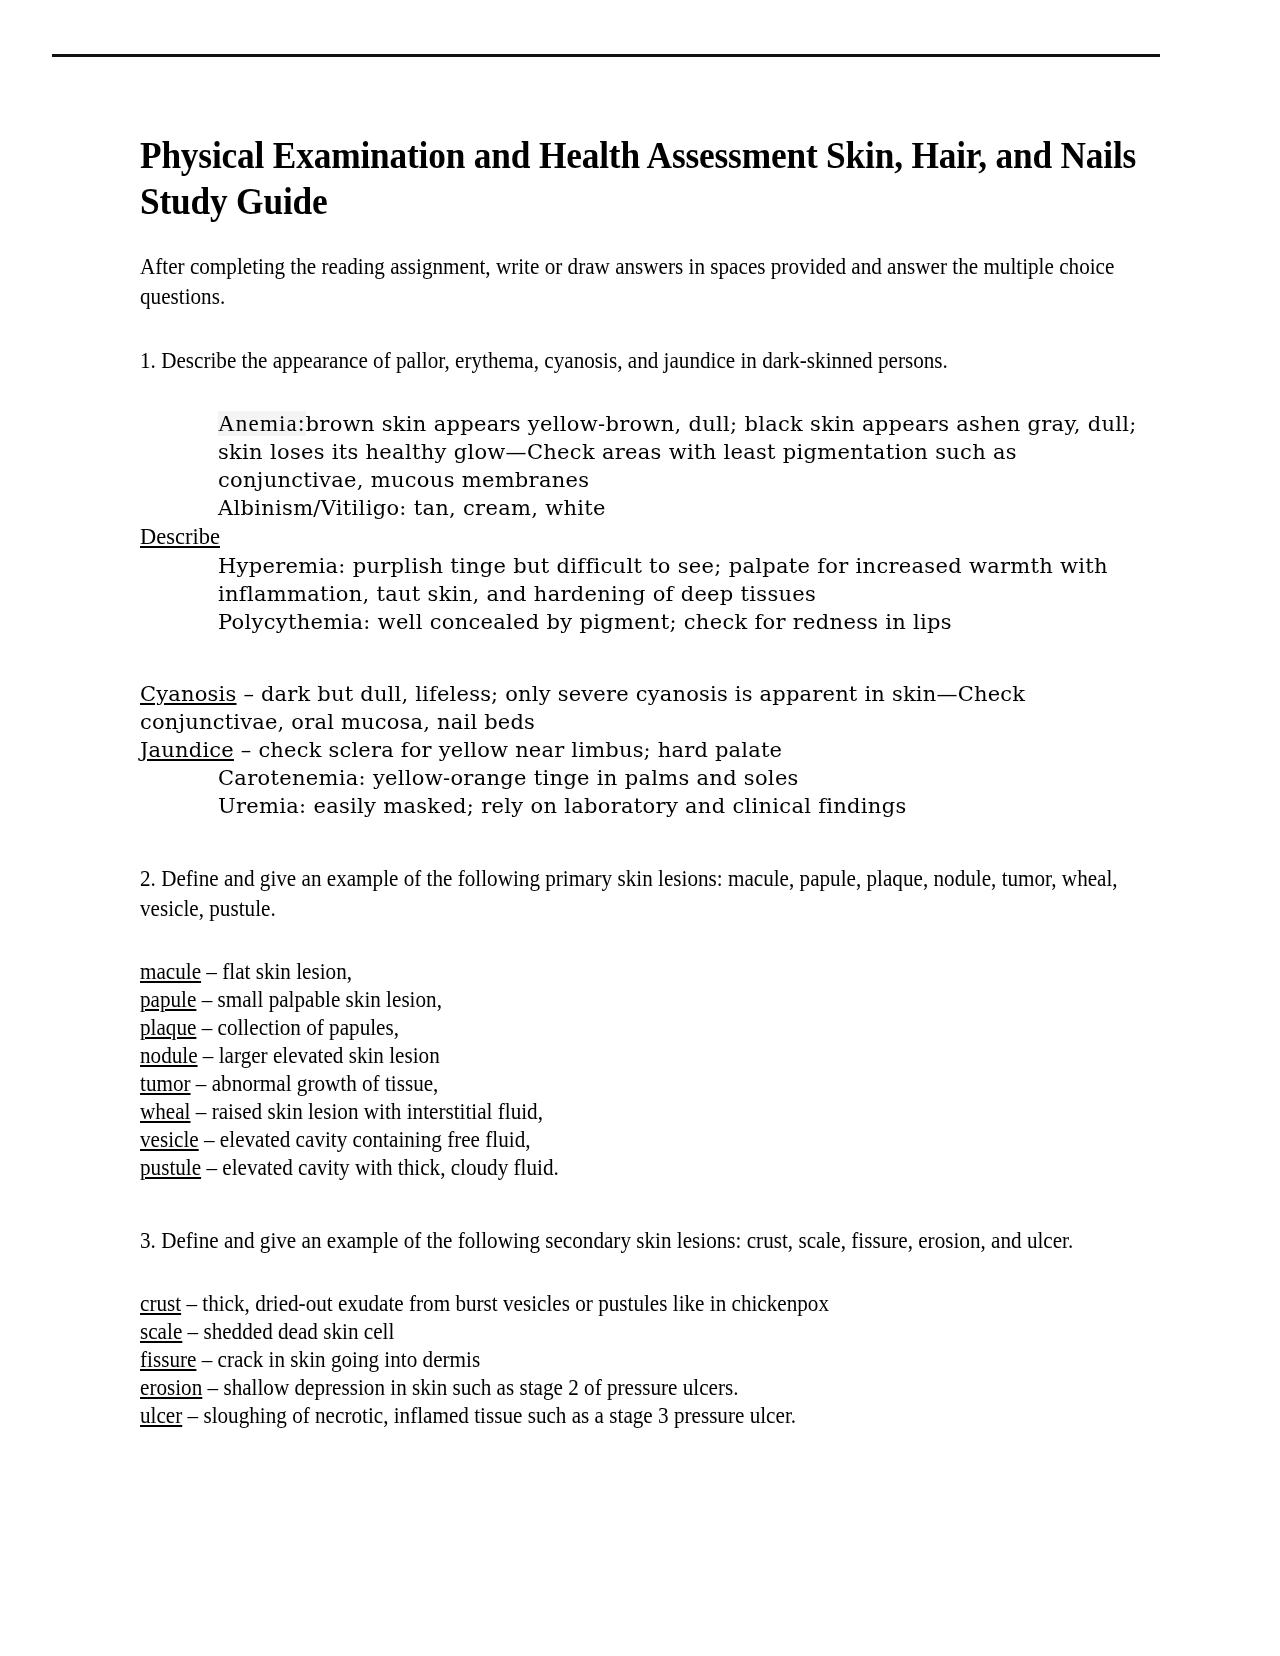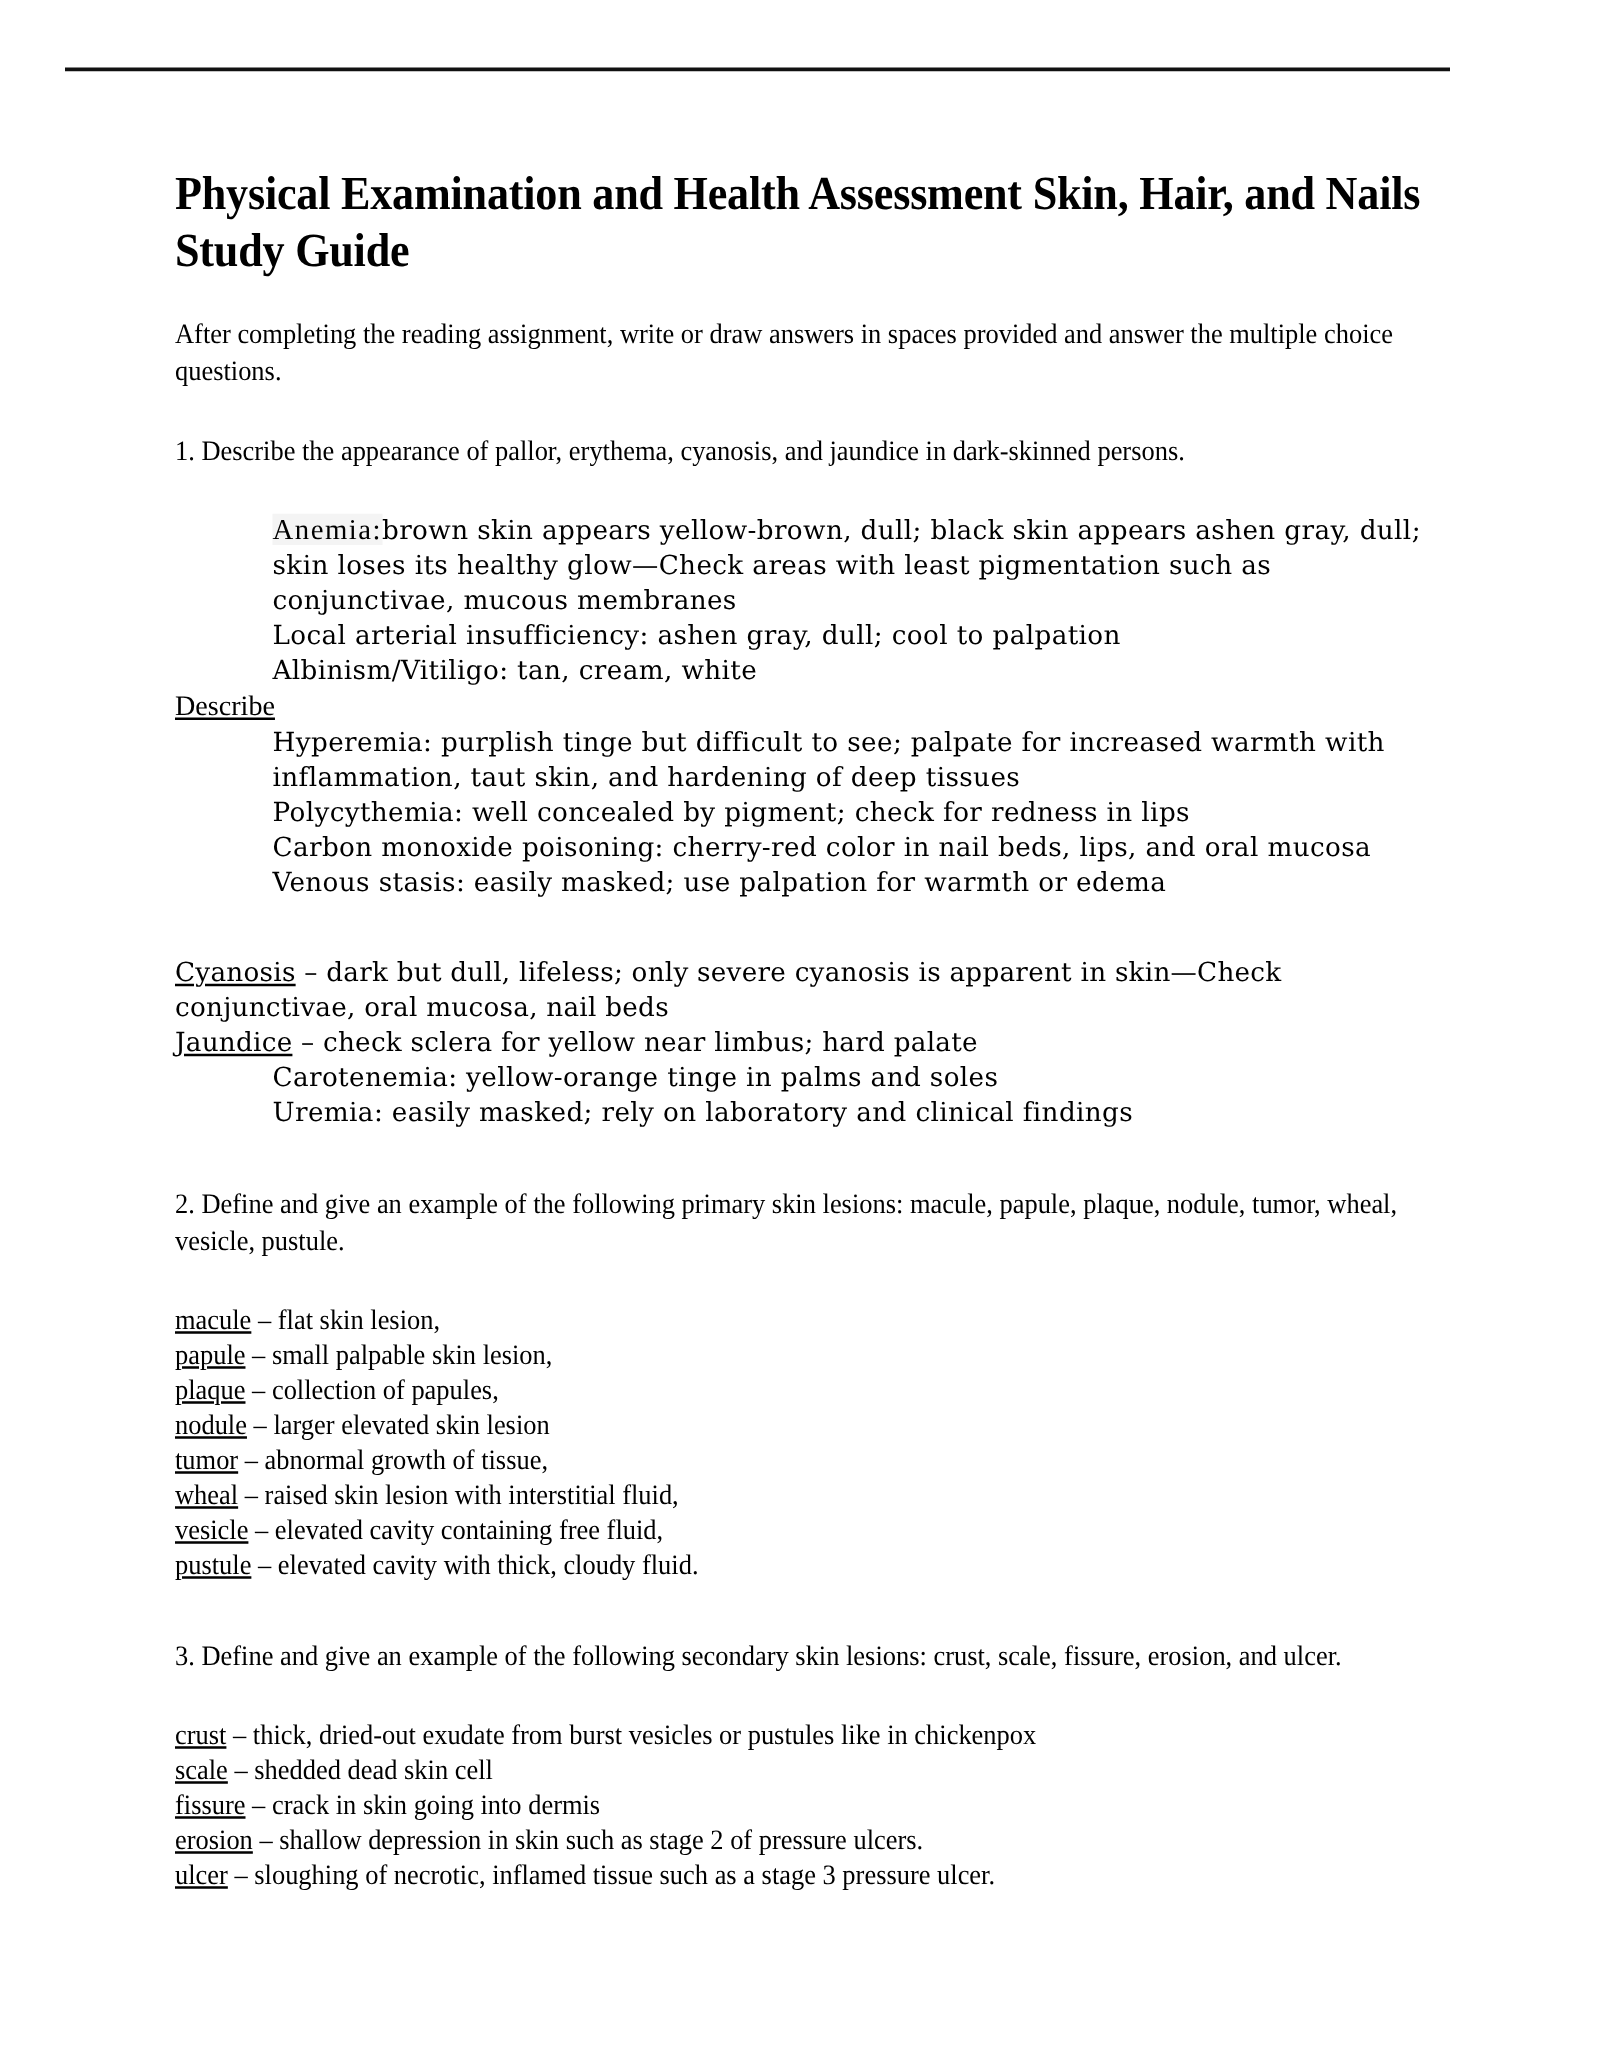--- a/index.html
+++ b/index.html
@@ -131,28 +131,26 @@
     <h1 class="doc-title">Physical Examination and Health Assessment Skin, Hair, and Nails Study Guide</h1>
 
     <p class="narrow intro">After completing the reading assignment, write or draw answers in spaces provided and answer the multiple choice questions.</p>
 
     <p class="narrow question">1. Describe the appearance of pallor, erythema, cyanosis, and jaundice in dark-skinned persons.</p>
 
 
     <div class="wide indent">
       <span class="anemia-label">Anemia:</span><span>brown skin appears yellow-brown, dull; black skin appears ashen gray, dull; skin loses its healthy glow—Check areas with least pigmentation such as conjunctivae, mucous membranes</span>
     </div>
-    <div class="wide indent">Local arterial insufficiency: ashen gray, dull; cool to palpation</div>
     <div class="wide indent">Albinism/Vitiligo: tan, cream, white</div>
 
     <p class="term-heading"><span class="u">Describe</span></p>
 
     <div class="wide indent">Hyperemia: purplish tinge but difficult to see; palpate for increased warmth with inflammation, taut skin, and hardening of deep tissues</div>
     <div class="wide indent">Polycythemia: well concealed by pigment; check for redness in lips</div>
-    <div class="wide indent">Carbon monoxide poisoning: cherry-red color in nail beds, lips, and oral mucosa Venous stasis: easily masked; use palpation for warmth or edema</div>
 
     <div class="block-gap-lg"></div>
 
     <div class="cj-block"><span class="u">Cyanosis</span><span> – dark but dull, lifeless; only severe cyanosis is apparent in skin—Check conjunctivae, oral mucosa, nail beds</span></div>
 
     <div class="cj-block"><span class="u">Jaundice</span><span> – check sclera for yellow near limbus; hard palate</span></div>
 
     <div class="wide indent">Carotenemia: yellow-orange tinge in palms and soles</div>
     <div class="wide indent">Uremia: easily masked; rely on laboratory and clinical findings</div>
 

